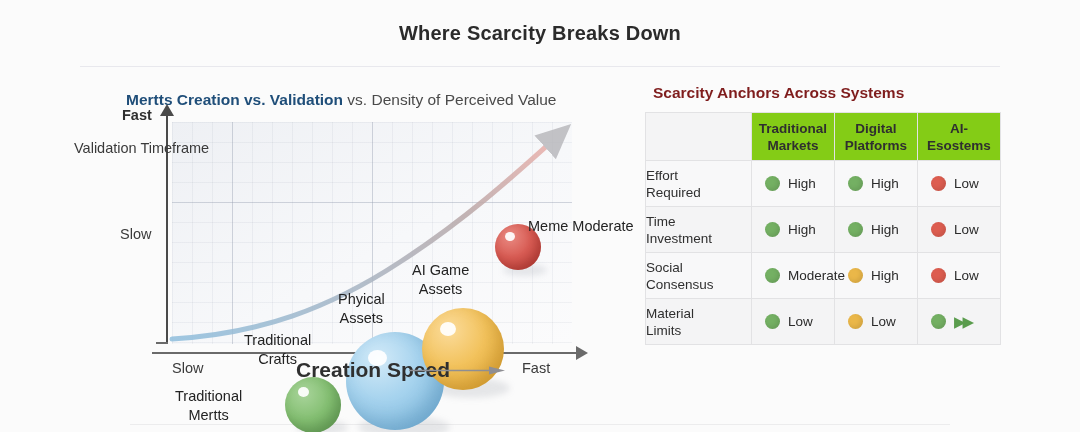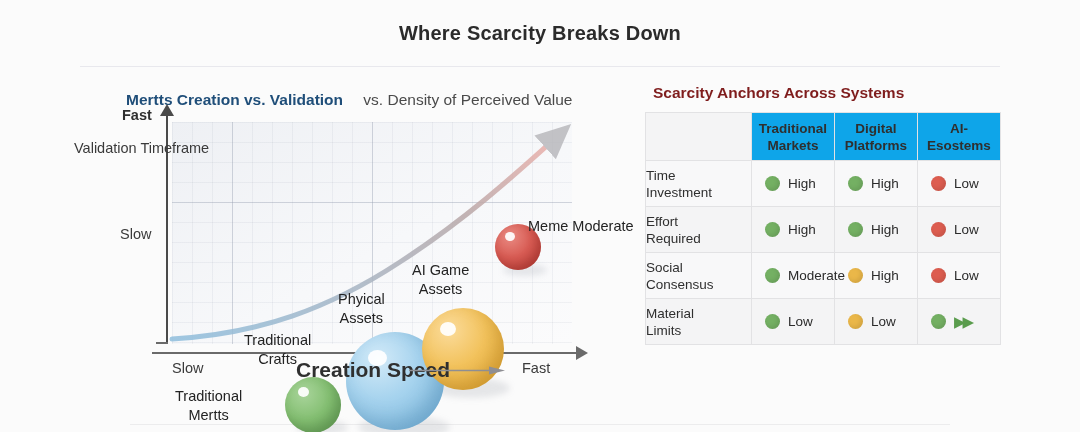--- a/index.html
+++ b/index.html
@@ -52,21 +52,21 @@
     height: 310px;
   }
   #chart-subtitle {
     position: absolute;
     left: 126px;
     top: 7px;
     font-size: 15.5px;
     white-space: nowrap;
   }
   #chart-subtitle .accent { color: #1f4e79; font-weight: bold; }
-  #chart-subtitle .plain { color: #4a4a4a; font-weight: normal; margin-left: 16px; }
+  #chart-subtitle .plain { color: #4a4a4a; font-weight: normal; }
 
   
   #plot-area {
     position: absolute;
     left: 172px;
     top: 38px;
     width: 400px;
     height: 222px;
     background:
       linear-gradient(to right, rgba(160,168,185,.13) 1px, transparent 1px) 0 0 / 20px 20px,
@@ -221,21 +221,21 @@
     width: 356px;
     table-layout: fixed;
     font-size: 13.5px;
   }
   #anchors-table th, #anchors-table td {
     border: 1px solid #e2e2e4;
     padding: 0;
     vertical-align: middle;
   }
   #anchors-table thead th {
-    background: #0ea5e9;
+    background: #84cc16;
     height: 48px;
     font-weight: bold;
     color: #2f2f2f;
     font-size: 13.5px;
     line-height: 17px;
     text-align: center;
     padding: 2px 4px;
   }
   #anchors-table thead th.corner { background: #f4f4f5; }
   #anchors-table tbody td {
@@ -370,44 +370,44 @@
         <th>Traditional
 Markets</th>
         <th>Digital
 Platforms</th>
         <th>AI-
 Esostems</th>
       </tr>
     </thead>
     <tbody id="table-body">
         <tr>
+          <td class="row-label">Effort
+Required</td>
+          <td>
+            <div class="cell-inner">
+              <span class="dot dot-green"></span>
+              <span class="cell-text">High</span>
+            </div>
+          </td>
+          <td>
+            <div class="cell-inner">
+              <span class="dot dot-green"></span>
+              <span class="cell-text">High</span>
+            </div>
+          </td>
+          <td>
+            <div class="cell-inner">
+              <span class="dot dot-red"></span>
+              <span class="cell-text">Low</span>
+            </div>
+          </td>
+        </tr>
+        <tr>
           <td class="row-label">Time
 Investment</td>
-          <td>
-            <div class="cell-inner">
-              <span class="dot dot-green"></span>
-              <span class="cell-text">High</span>
-            </div>
-          </td>
-          <td>
-            <div class="cell-inner">
-              <span class="dot dot-green"></span>
-              <span class="cell-text">High</span>
-            </div>
-          </td>
-          <td>
-            <div class="cell-inner">
-              <span class="dot dot-red"></span>
-              <span class="cell-text">Low</span>
-            </div>
-          </td>
-        </tr>
-        <tr>
-          <td class="row-label">Effort
-Required</td>
           <td>
             <div class="cell-inner">
               <span class="dot dot-green"></span>
               <span class="cell-text">High</span>
             </div>
           </td>
           <td>
             <div class="cell-inner">
               <span class="dot dot-green"></span>
               <span class="cell-text">High</span>

